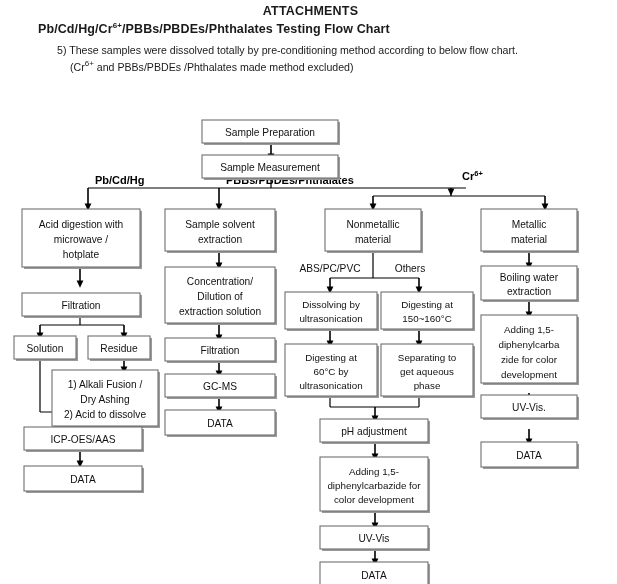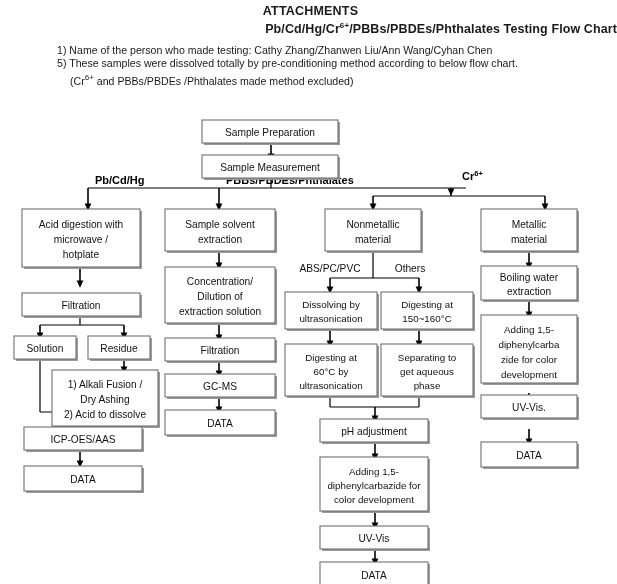--- a/index.html
+++ b/index.html
@@ -11,22 +11,22 @@
   }
   #page{position:relative;width:617px;height:584px;}
 
   
   .hdr{position:absolute;left:0;top:0;width:617px;}
   .hdr-l1{
     font-size:12.5px;font-weight:bold;text-align:center;
     letter-spacing:.2px;padding-left:4px;margin-top:4px;
   }
   .hdr-l2{
-    font-size:12.5px;font-weight:bold;text-align:right;
-    letter-spacing:.1px;padding-left:54px;margin-top:3px;
+    font-size:12.5px;font-weight:bold;text-align:left;
+    letter-spacing:.1px;padding-left:38px;margin-top:3px;
   }
   .hdr-l2 sup,.note sup{font-size:8px;vertical-align:super;}
 
   
   .notes{position:absolute;left:57px;top:44px;width:540px;}
   .note{font-size:10.6px;line-height:13.4px;white-space:nowrap;}
   .note.indent{padding-left:13px;}
 
   
   #chart{position:absolute;left:0;top:112px;width:617px;height:472px;}
@@ -46,21 +46,20 @@
 <body>
 
 <div id="page">
 
   <div class="hdr">
     <div class="hdr-l1">ATTACHMENTS</div>
     <div class="hdr-l2"><span>Pb/Cd/Hg/Cr</span><sup>6+</sup><span>/PBBs/PBDEs/Phthalates Testing Flow Chart</span></div>
   </div>
 
   <div class="notes">
-    <div class="note">1) Name of the person who made testing: Cathy Zhang/Zhanwen Liu/Ann Wang/Cyhan Chen</div>
     <div class="note">5) These samples were dissolved totally by pre-conditioning method according to below flow chart.</div>
     <div class="note indent"><span>(Cr</span><sup>6+</sup><span> and PBBs/PBDEs /Phthalates made method excluded)</span></div>
   </div>
 
   <div id="chart">
   <svg width="617" height="472" viewBox="0 0 617 472" xmlns="http://www.w3.org/2000/svg">
     <defs>
       <marker id="ah" markerWidth="8" markerHeight="8" refX="3.6" refY="4" orient="auto" markerUnits="userSpaceOnUse">
         <path d="M0,0.6 L7.4,4 L0,7.4 z" fill="#000000"></path>
       </marker>

